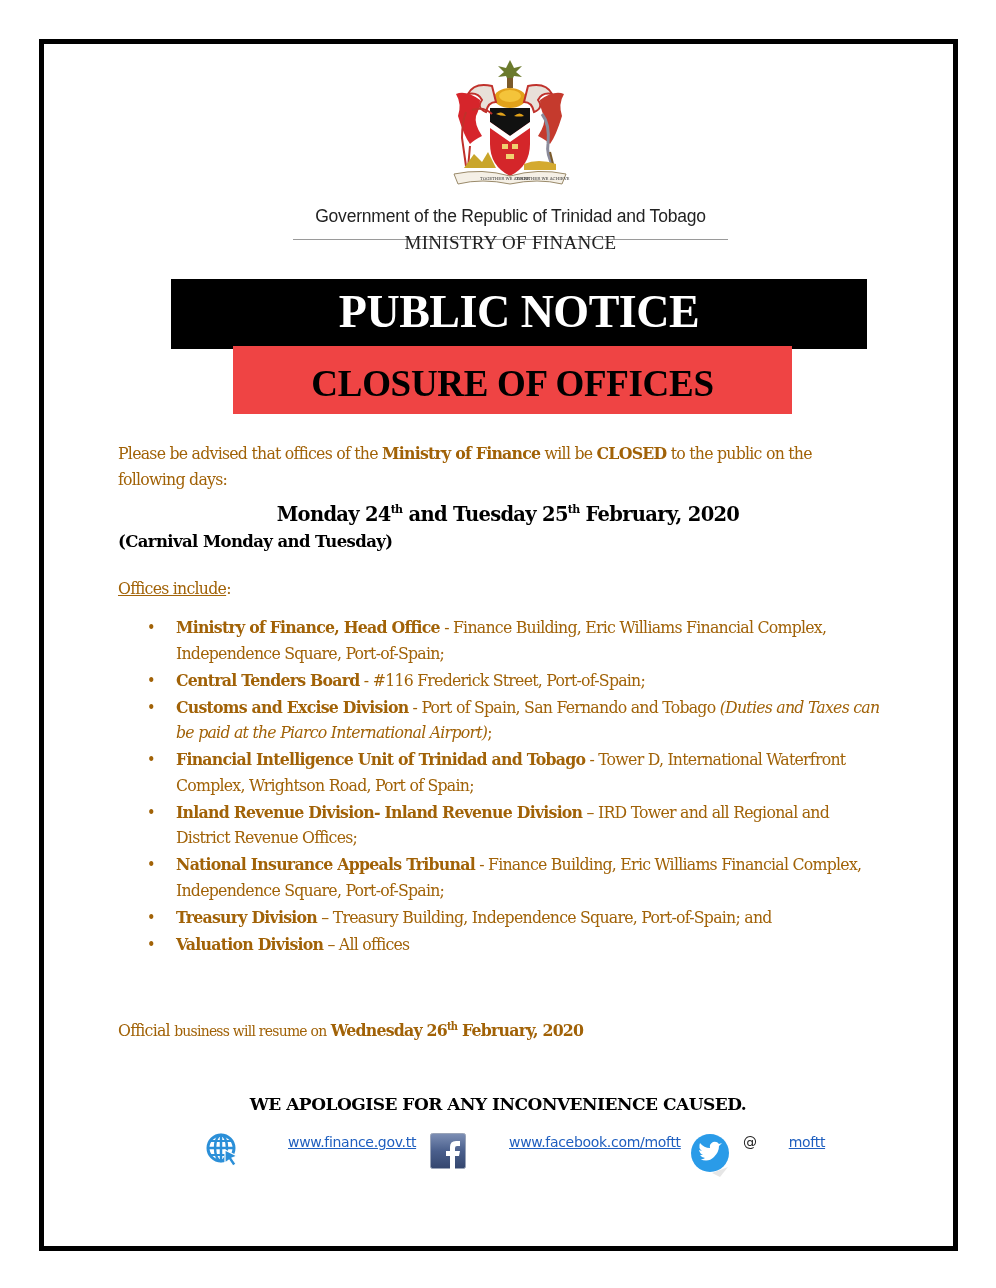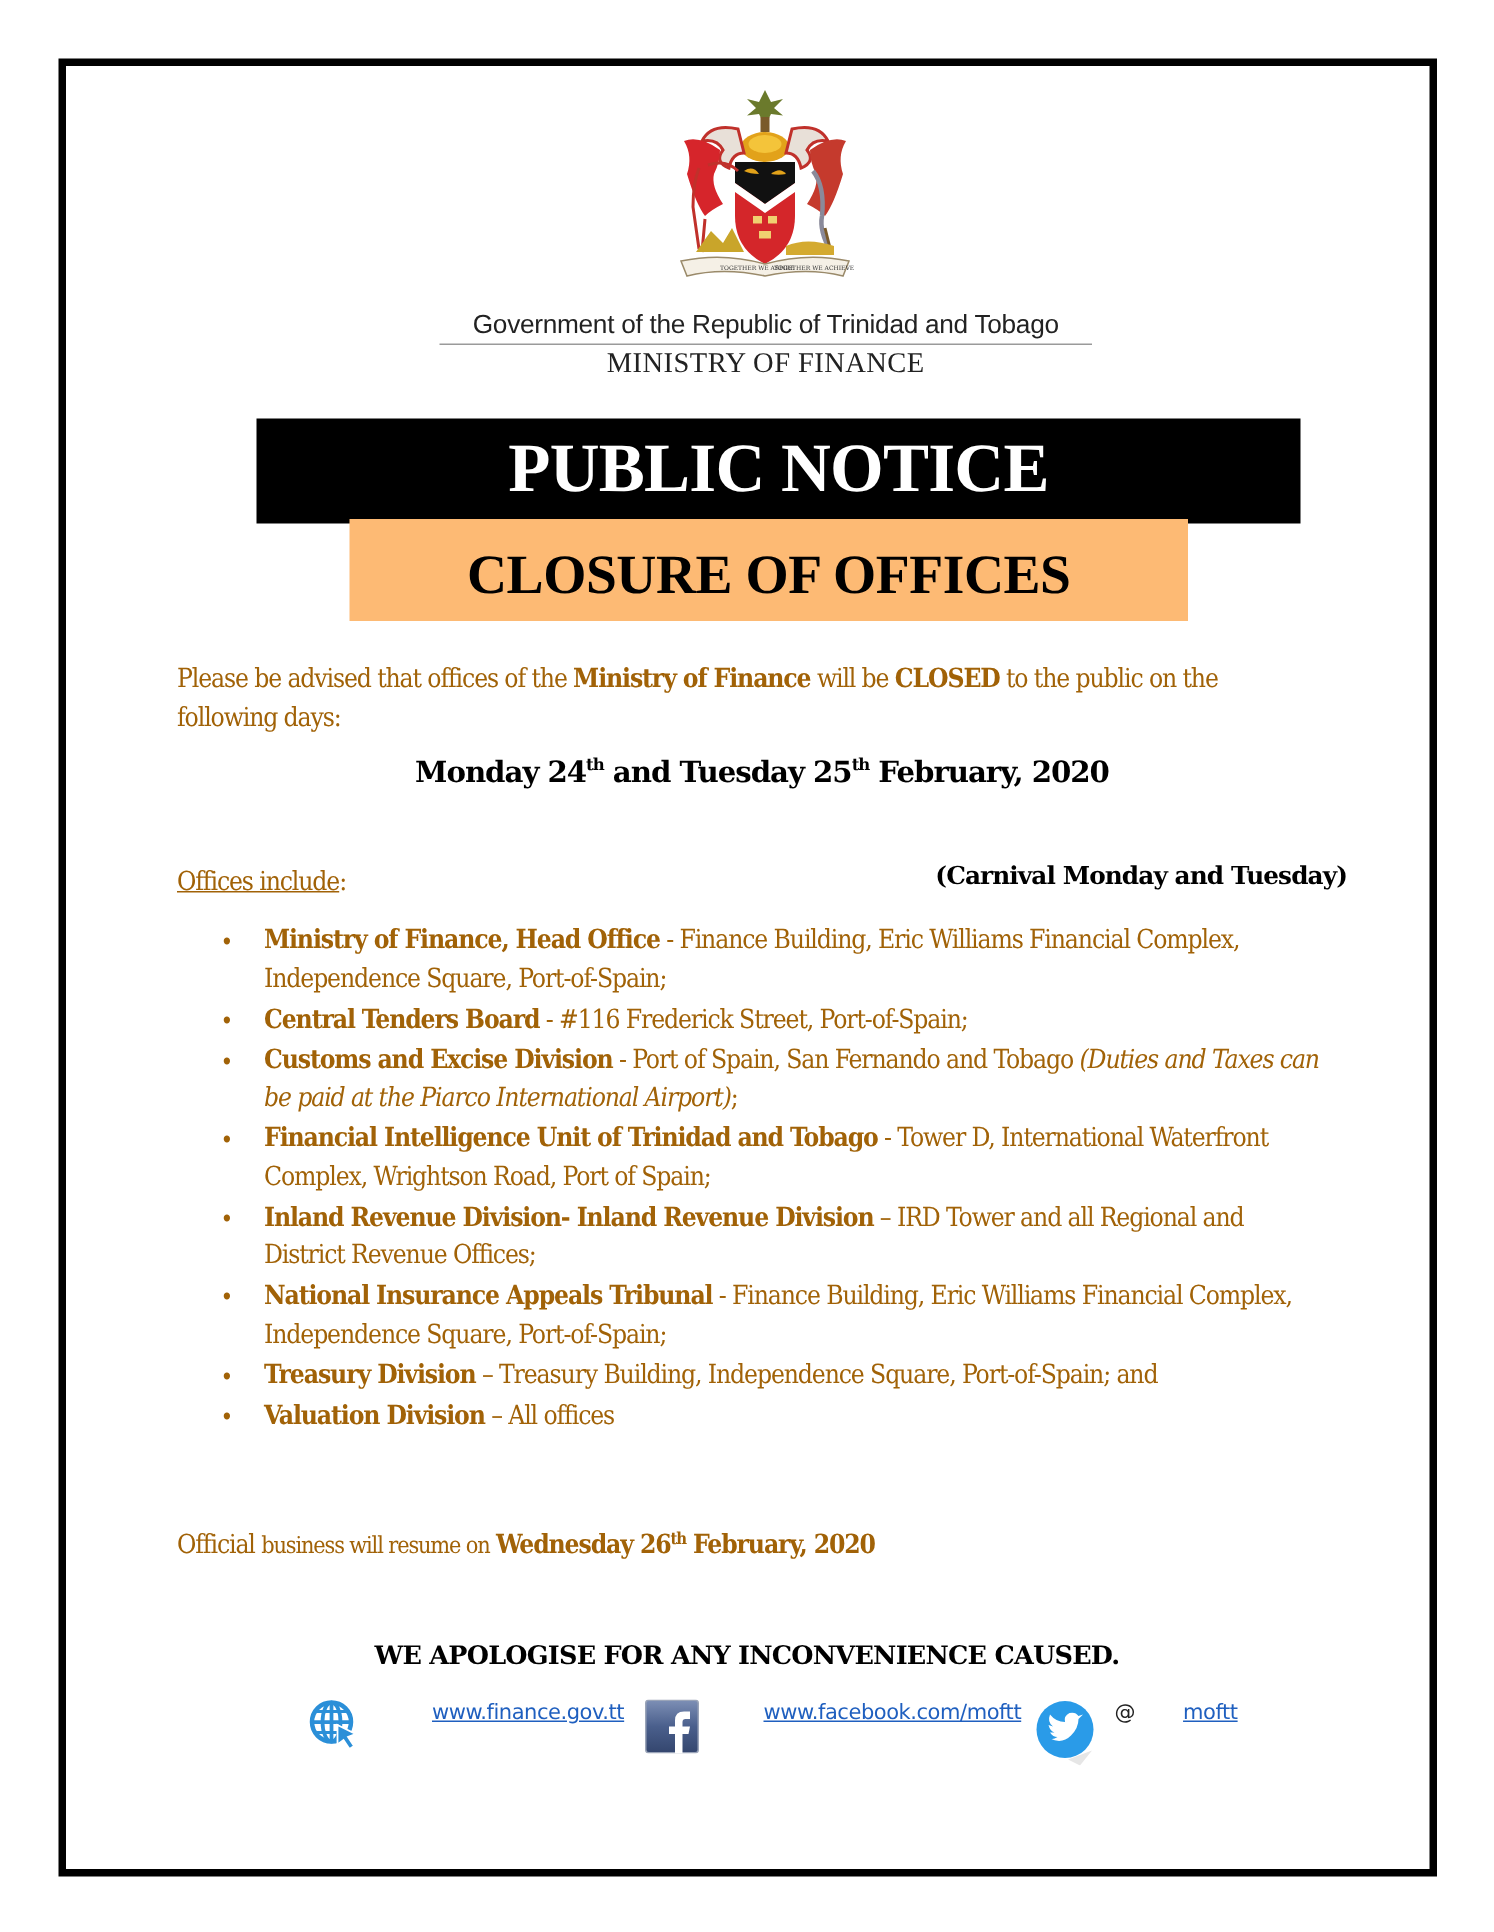--- a/index.html
+++ b/index.html
@@ -11,60 +11,59 @@
       border: 5px solid #000; background: #fff;
     }
 
     
     .crest { position: absolute; left: 440px; top: 56px; width: 140px; height: 135px; }
 
     .gov-line {
       position: absolute; left: 293px; top: 206px; width: 435px;
       font-family: "Liberation Sans", sans-serif; font-size: 17.5px; color: #222;
       text-align: center; white-space: nowrap; letter-spacing: -0.2px;
-      padding-bottom: 2px; border-bottom: 1px solid #9a9a9a;
+      padding-bottom: 12px; border-bottom: 1px solid #9a9a9a;
     }
     .ministry-line {
       position: absolute; left: 293px; top: 232px; width: 435px;
       font-family: "Liberation Serif", serif; font-size: 19px; color: #222;
       text-align: center; white-space: nowrap; letter-spacing: 0.3px;
     }
 
     .public-notice {
       position: absolute; left: 171px; top: 279px; width: 696px; height: 70px;
       background: #000; color: #fff;
       font-family: "Liberation Serif", serif; font-weight: bold; font-size: 46px;
       text-align: center; line-height: 66px; letter-spacing: -0.5px;
       padding-left: 0;
     }
     .closure-box {
       position: absolute; left: 233px; top: 346px; width: 559px; height: 68px;
-      background: #fdba74; color: #000;
+      background: #ef4444; color: #000;
       font-family: "Liberation Serif", serif; font-weight: bold; font-size: 37px;
       text-align: center; line-height: 76px; letter-spacing: -0.3px;
     }
 
     .body-text {
       font-family: "DejaVu Serif", serif; font-size: 17.5px; line-height: 25.5px;
       color: #a16207; letter-spacing: -0.75px; font-stretch: condensed;
     }
     .intro { position: absolute; left: 118px; top: 441px; width: 760px; }
     .intro b { font-weight: bold; }
 
     .dates {
       position: absolute; left: 118px; top: 503px; width: 780px; text-align: center;
       font-family: "DejaVu Serif", serif; font-weight: bold; font-size: 19.5px;
       letter-spacing: -0.7px;
     }
     .dates sup { font-size: 11px; vertical-align: 8px; line-height: 0; }
     .dates-sub {
-      position: absolute; left: 118px; top: 532px; width: 780px; text-align: right;
+      position: absolute; left: 118px; top: 532px; width: 780px; text-align: left;
       font-family: "DejaVu Serif", serif; font-weight: bold; font-size: 16.5px;
       letter-spacing: -0.6px;
-      margin-top: 42px;
     }
 
     .offices-label {
       position: absolute; left: 118px; top: 576px;
     }
     .offices-label u { text-decoration: underline; }
 
     .office-list {
       position: absolute; left: 176px; top: 615px; width: 710px; list-style: none;
     }

